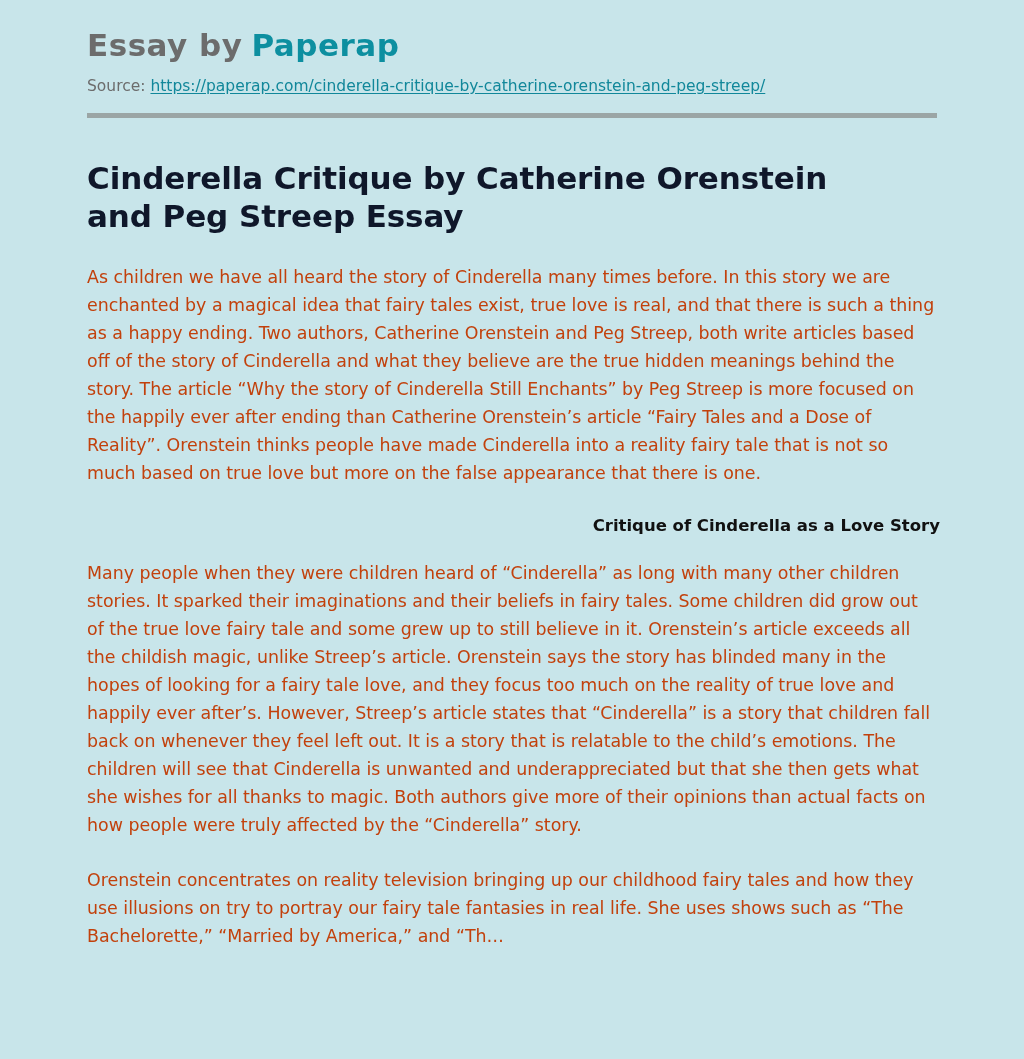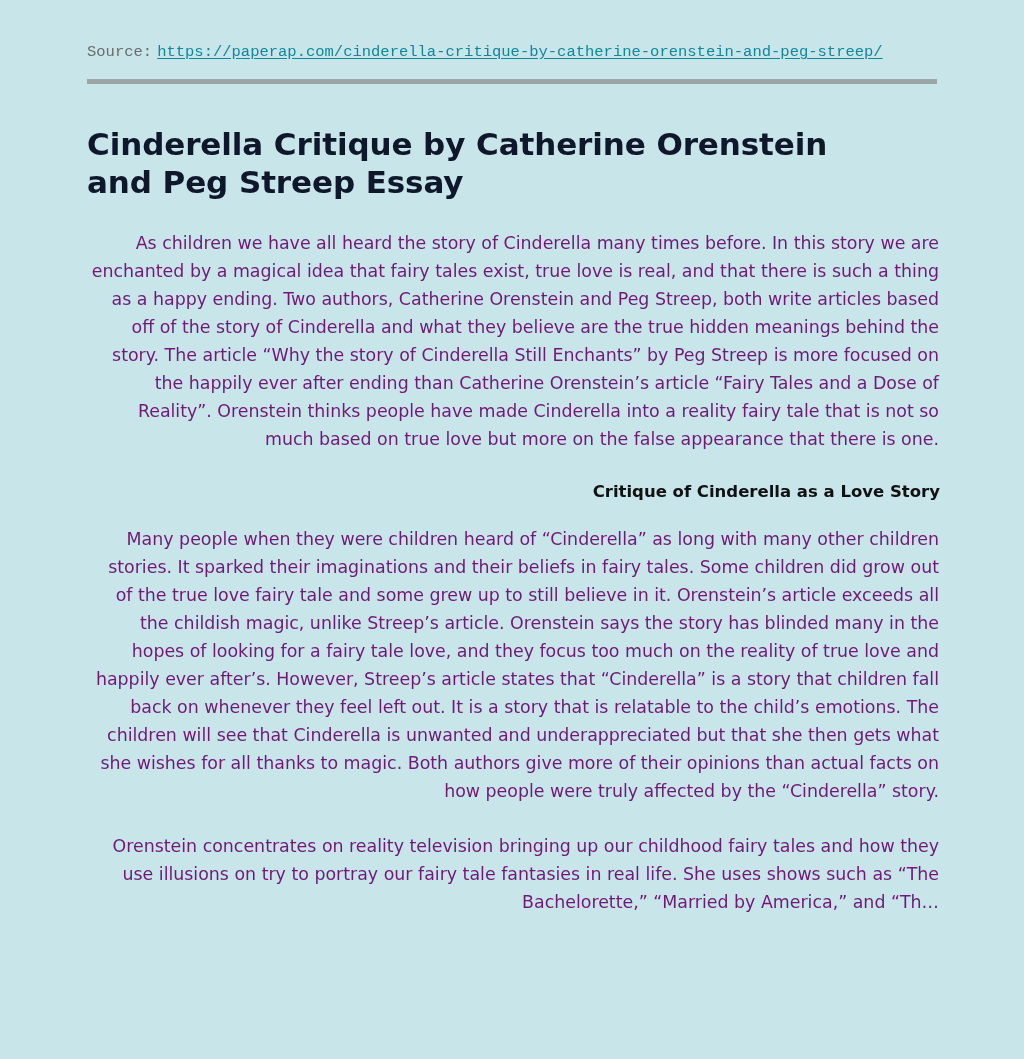--- a/index.html
+++ b/index.html
@@ -42,21 +42,20 @@
   .brand-name {
     color: #0d8fa0;
     margin-left: 9px;
   }
 
   .source-row {
     margin-top: 14px;
     font-size: 15.5px;
     line-height: 1.35;
     white-space: nowrap;
-    font-family: Liberation Mono, monospace;
   }
   .source-label {
     color: #6c6c6c;
   }
   .source-link {
     color: #11879a;
     text-decoration: underline;
     text-underline-offset: 2px;
     margin-left: 5px;
     cursor: pointer;
@@ -85,23 +84,23 @@
   }
 
   .article-body {
     margin-top: 27px;
   }
 
   .article-body p {
     margin: 0 0 27px 0;
     font-size: 17.4px;
     line-height: 28px;
-    color: #701a75;
+    color: #c2410c;
     max-width: 852px;
-    text-align: right;
+    text-align: left;
   }
 
   .article-body p:last-child {
     margin-bottom: 1px;
   }
 
   .section-heading {
     margin: 0 0 22px 0;
     font-size: 16.5px;
     font-weight: bold;
@@ -109,20 +108,23 @@
     color: #111111;
     text-align: right;
   }
 </style>
 </head>
 <body>
 
 <div class="page">
 
   <header class="site-header">
+    <div class="brand">
+      <span class="brand-essay-by">Essay by</span><span class="brand-name">Paperap</span>
+    </div>
 
     <div class="source-row">
       <span class="source-label">Source:</span><a class="source-link" href="#">https://paperap.com/cinderella-critique-by-catherine-orenstein-and-peg-streep/</a>
     </div>
   </header>
 
   <div class="header-rule"></div>
 
   <main class="article">
     <h1 class="article-title">Cinderella Critique by Catherine Orenstein and Peg Streep Essay</h1>

